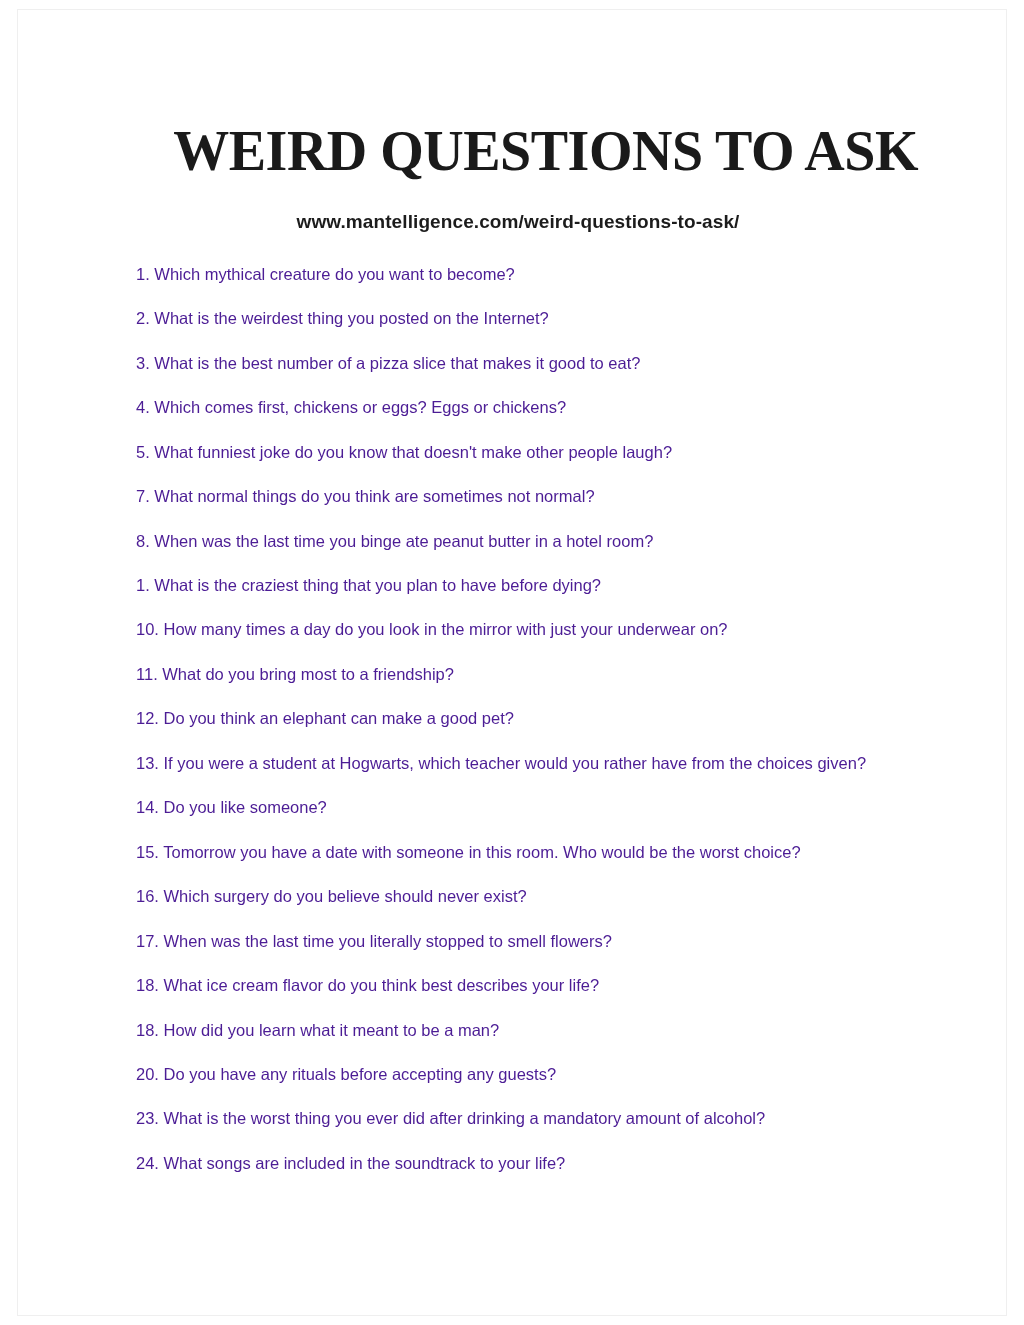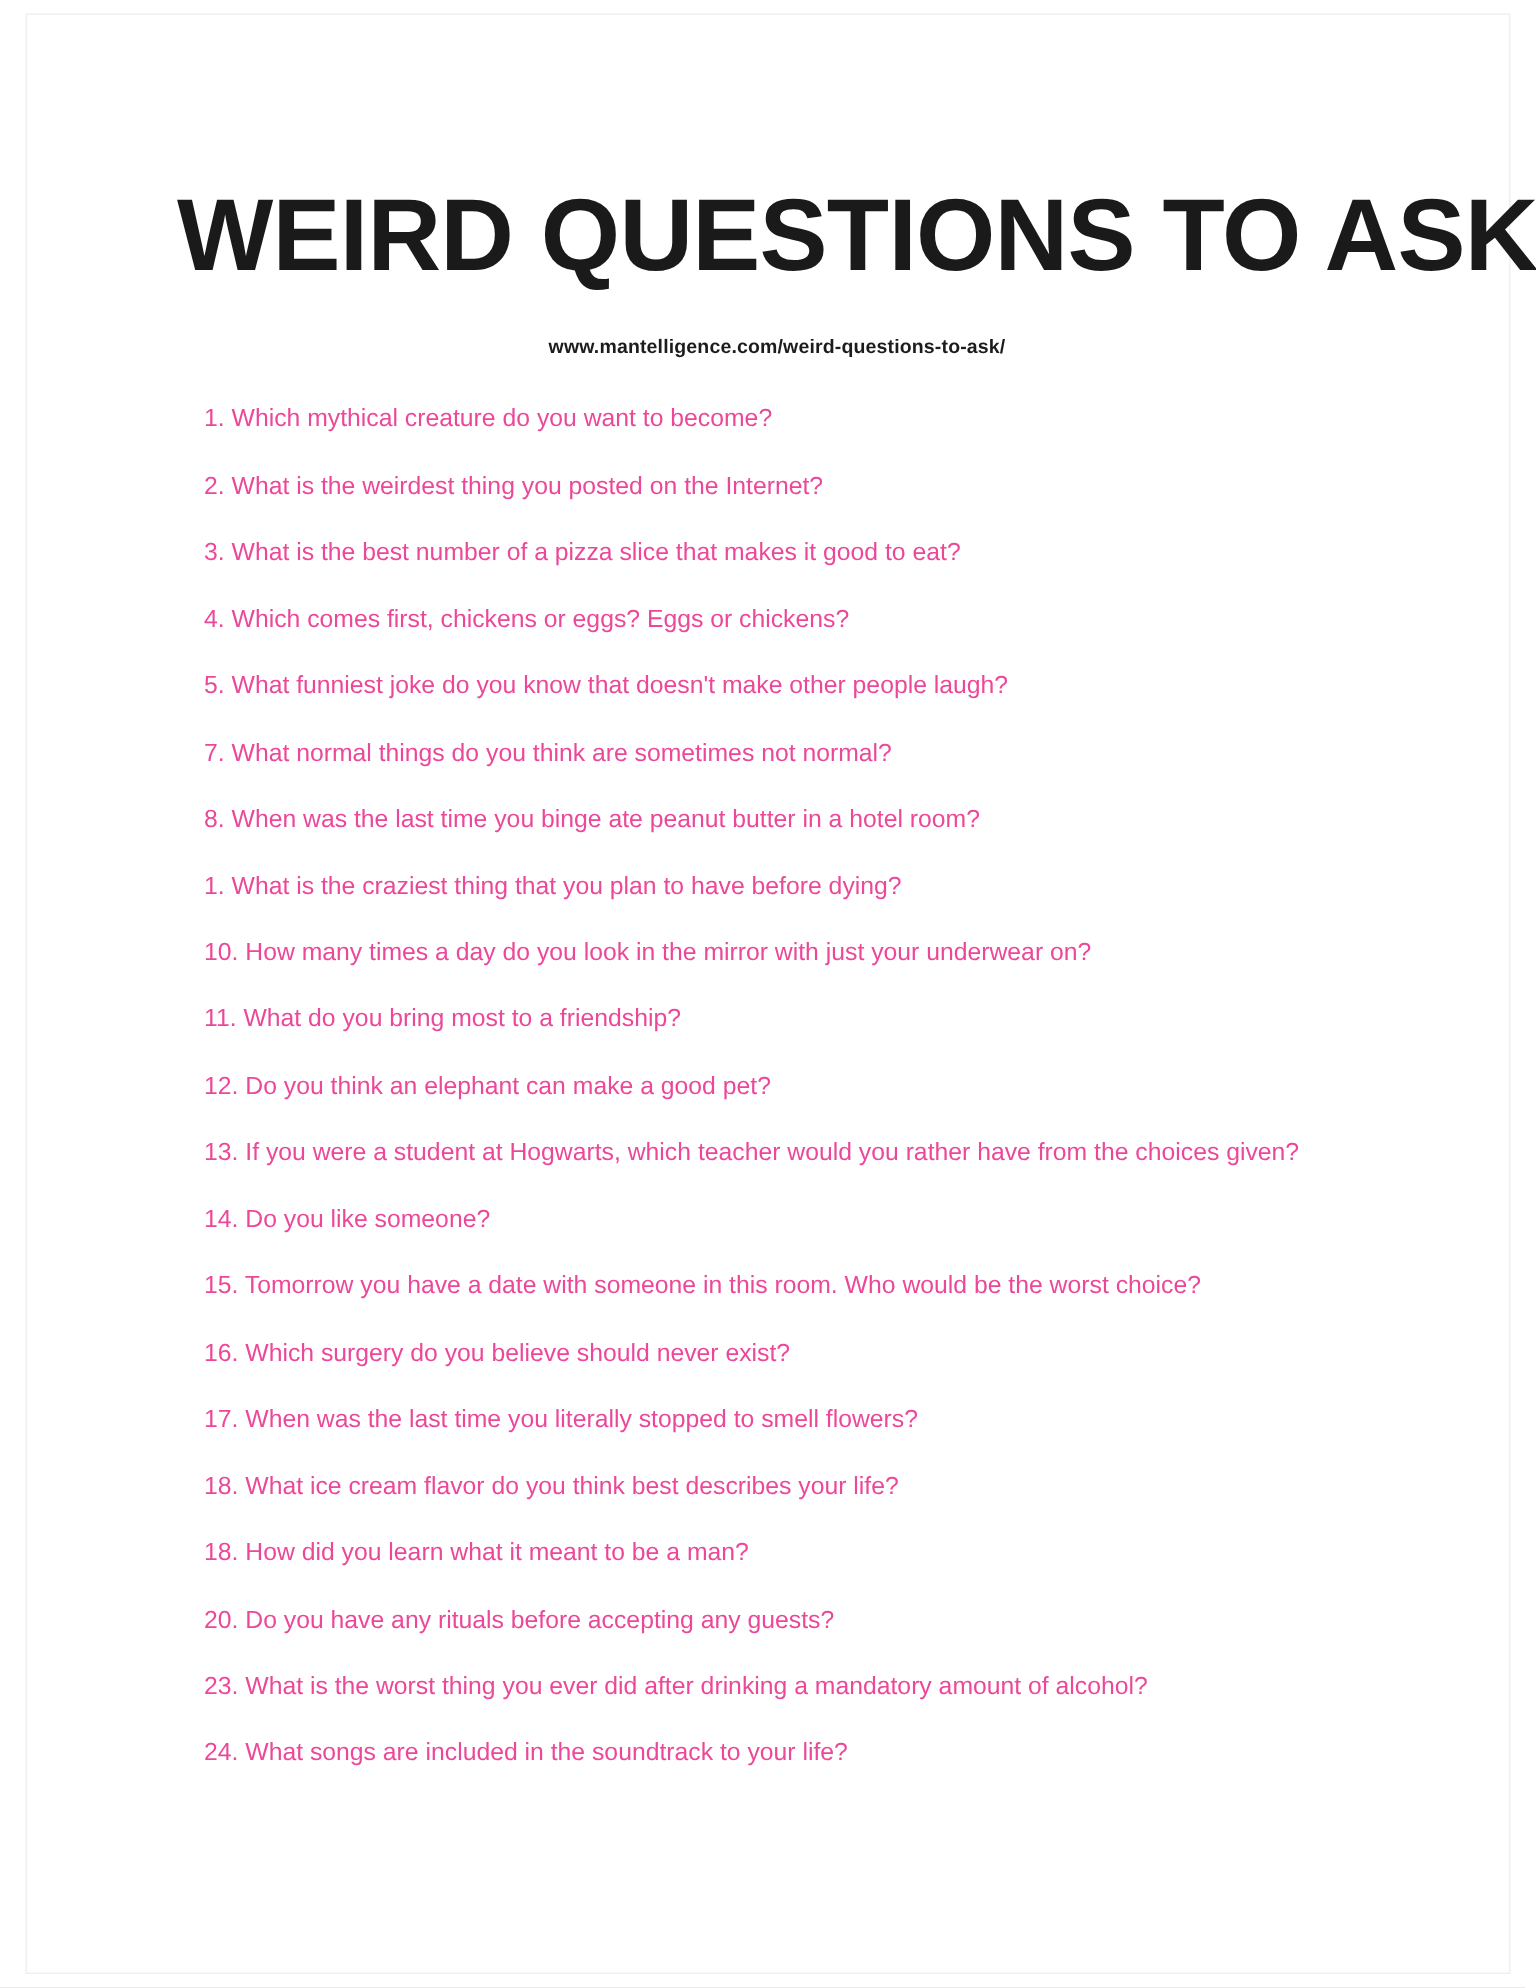--- a/index.html
+++ b/index.html
@@ -29,49 +29,49 @@
     box-shadow: 0 0 0 1px #efefef;
     box-sizing: border-box;
   }
   .content {
     position: absolute;
     left: 100px;
     top: 112px;
     width: 800px;
   }
   .doc-title {
-    font-family: Liberation Sans, sans-serif;
+    font-family: Liberation Serif, serif;
     font-weight: bold;
-    font-size: 68px;
+    font-size: 56px;
     letter-spacing: -0.5px;
     color: #1a1a1a;
     text-align: right;
     line-height: 1.05;
     margin: 0 0 0 0;
     white-space: nowrap;
   }
   .doc-url {
     font-family: "Liberation Sans", sans-serif;
     font-weight: bold;
-    font-size: 13px;
+    font-size: 19px;
     color: #1c1c1c;
     text-align: center;
     margin-top: 30px;
     letter-spacing: 0.1px;
   }
   .question-list {
     list-style: none;
     margin: 0;
     padding: 0;
     margin-top: 30px;
   }
   .question-item {
     font-family: "Liberation Sans", sans-serif;
     font-size: 16.5px;
-    color: #ec4899;
+    color: #4c1d95;
     line-height: 1.35;
     padding: 0 0 0 18px;
     margin: 0 0 22.2px 0;
     white-space: nowrap;
   }
 </style>
 </head>
 <body>
 
 <div class="page">

